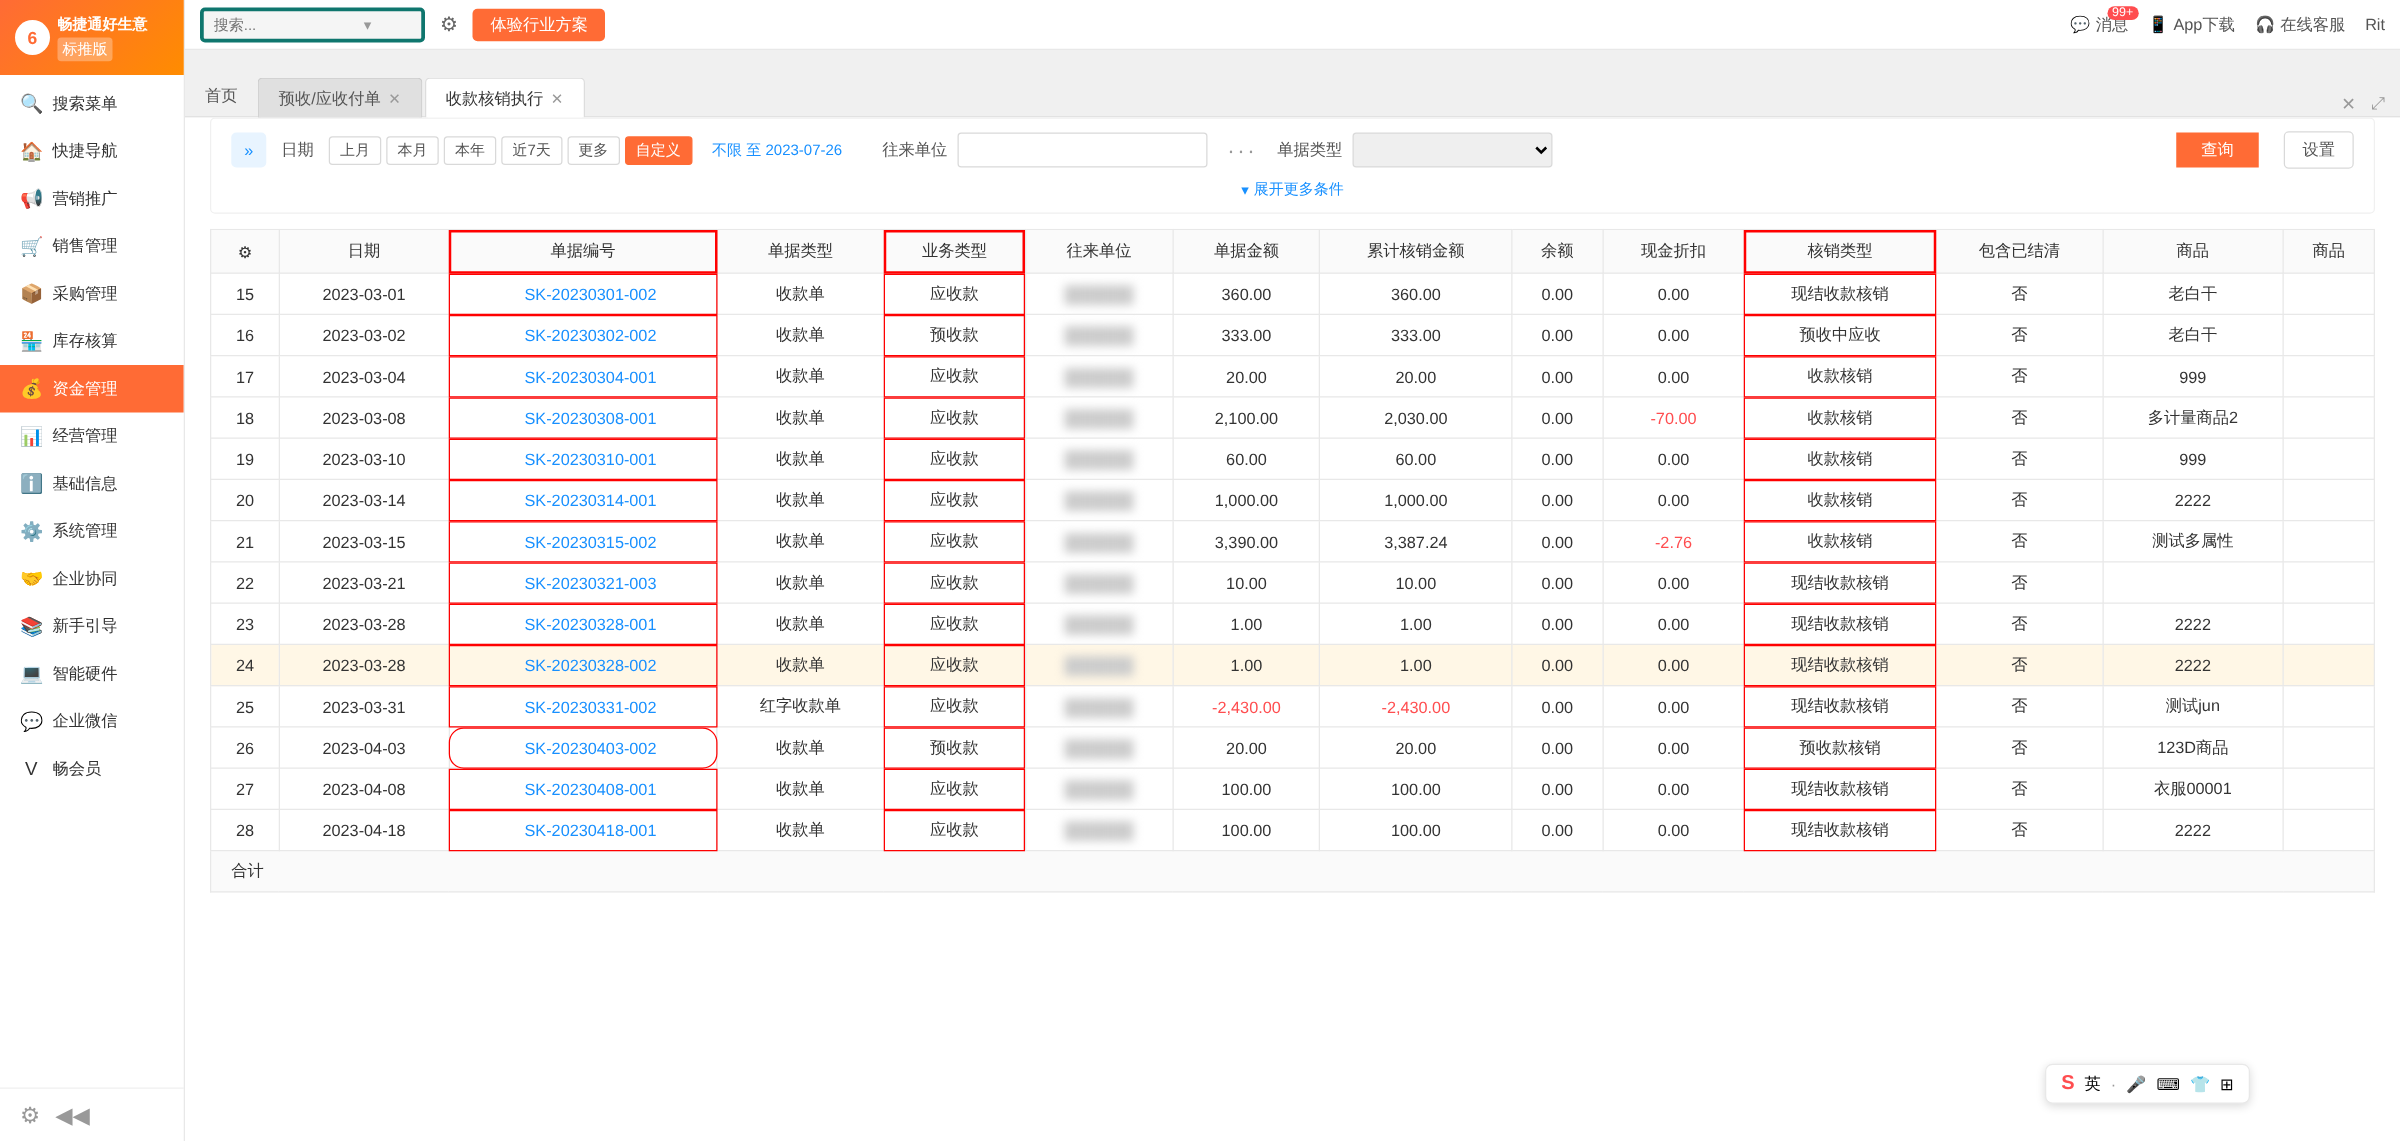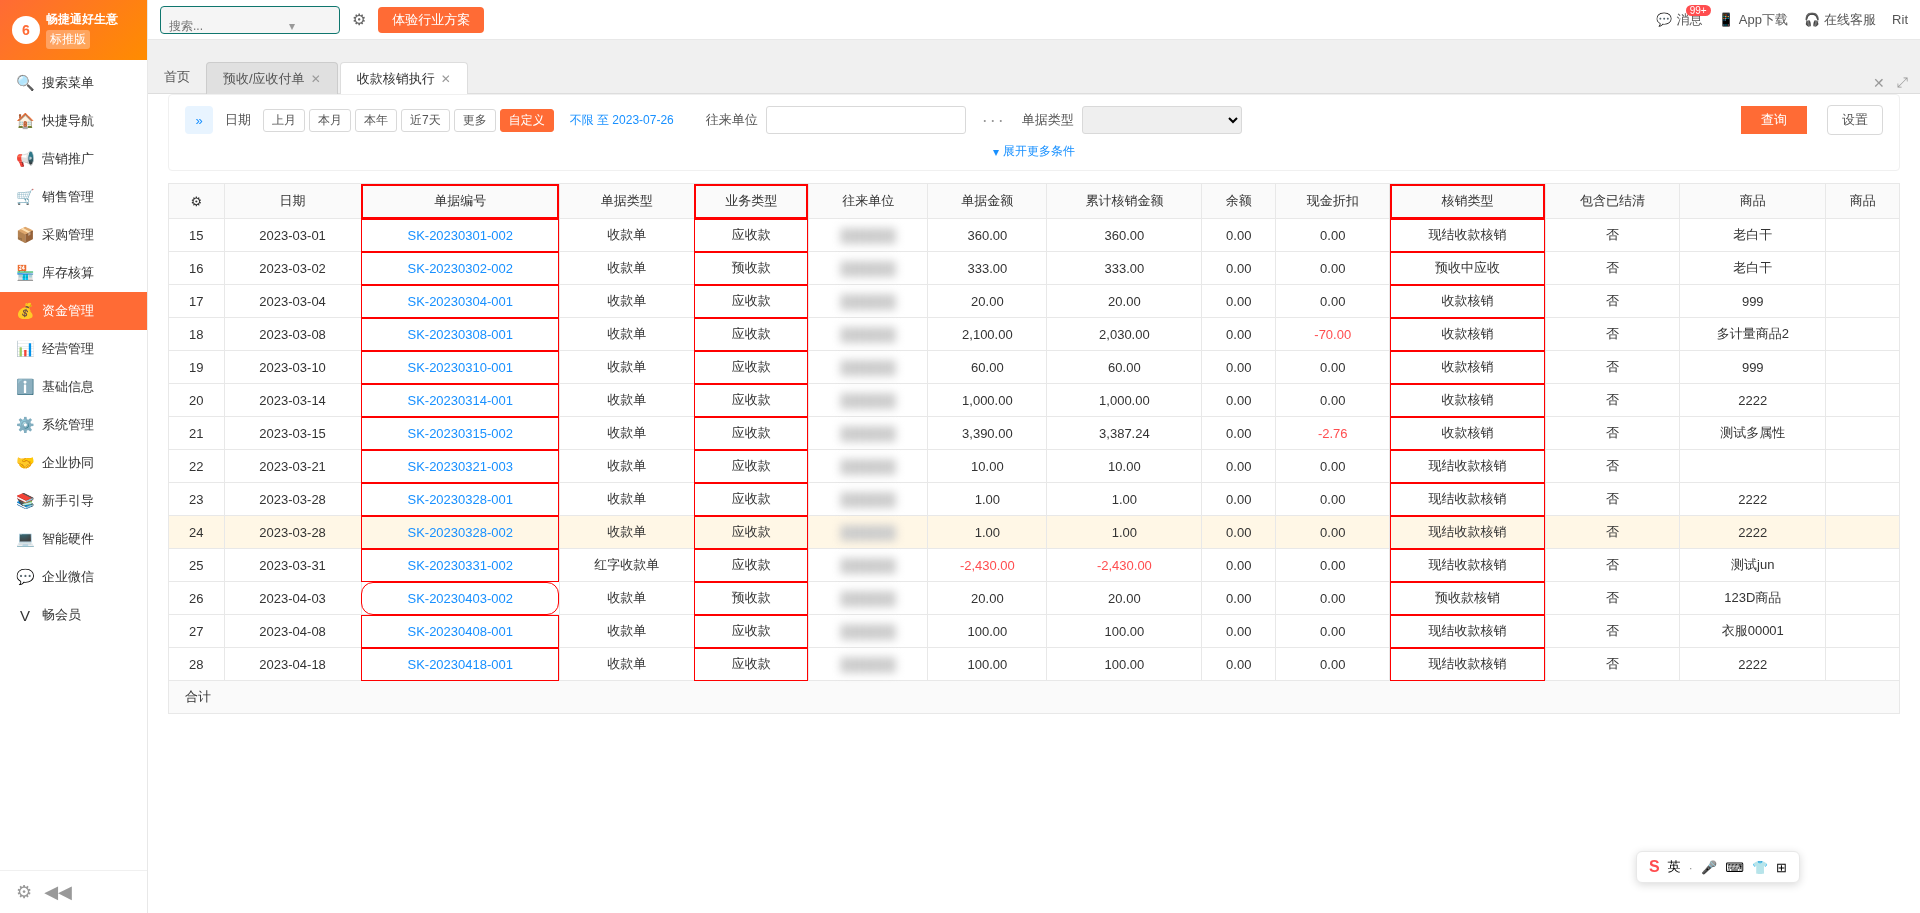--- a/index.html
+++ b/index.html
@@ -15,21 +15,21 @@
     .sidebar-item.active { background: #ff6b35; color: #fff; }
     .sidebar-item-icon { font-size: 15px; width: 18px; text-align: center; }
     .sidebar-footer { padding: 10px 16px; border-top: 1px solid #f0f0f0; display: flex; gap: 12px; }
     .sidebar-footer-btn { color: #999; font-size: 18px; cursor: pointer; }
 
     
     .main { flex: 1; display: flex; flex-direction: column; overflow: hidden; }
 
     
     .topbar { height: 40px; background: #fff; border-bottom: 1px solid #e8e8e8; display: flex; align-items: center; padding: 0 12px; gap: 8px; }
-    .topbar-input-wrap { display: flex; align-items: flex-end; background: #f5f5f5; border: 1px solid #0f766e; border-radius: 4px; padding: 0 8px; height: 28px; min-width: 180px; }
+    .topbar-input-wrap { display: flex; align-items: center; background: #f5f5f5; border: 3px solid #0f766e; border-radius: 4px; padding: 0 8px; height: 28px; min-width: 180px; }
     .topbar-input { border: none; background: transparent; outline: none; font-size: 12px; color: #999; width: 120px; }
     .topbar-dropdown-btn { color: #999; font-size: 12px; cursor: pointer; }
     .topbar-gear { color: #666; font-size: 16px; cursor: pointer; padding: 0 4px; }
     .topbar-solution-btn { background: #ff6b35; color: #fff; border: none; border-radius: 4px; padding: 4px 14px; font-size: 13px; cursor: pointer; font-weight: 500; }
     .topbar-right { margin-left: auto; display: flex; align-items: center; gap: 16px; }
     .topbar-right-item { display: flex; align-items: center; gap: 4px; color: #555; font-size: 13px; cursor: pointer; position: relative; }
     .badge { background: #ff4d4f; color: #fff; font-size: 10px; border-radius: 10px; padding: 0 4px; min-width: 16px; text-align: center; position: absolute; top: -6px; right: -8px; }
 
     
     .tabbar { height: 54px; background: #f0f0f0; display: flex; align-items: flex-end; padding: 0 0 0 0; border-bottom: 1px solid #ddd; }
@@ -66,21 +66,21 @@
     .expand-more-row { display: flex; justify-content: center; margin-top: 8px; }
     .expand-more-btn { color: #1890ff; font-size: 12px; cursor: pointer; border: none; background: none; display: flex; align-items: center; gap: 4px; }
 
     
     .table-wrap { margin: 12px 20px; flex: 1; overflow: auto; }
     table { width: 100%; border-collapse: collapse; font-size: 13px; }
     thead tr { background: #fafafa; }
     th { border: 1px solid #e8e8e8; padding: 8px 10px; text-align: center; color: #333; font-weight: 500; white-space: nowrap; background: #fafafa; }
     td { border: 1px solid #e8e8e8; padding: 7px 10px; text-align: center; color: #333; white-space: nowrap; }
     tr.highlighted td { background: #fff7e6; }
-    .link { color: #1890ff; cursor: pointer; text-decoration: none; }
+    .link { color: #1890ff; cursor: pointer; text-decoration: none; margin-left: 12px; }
     .red-val { color: #ff4d4f; }
     .blurred { filter: blur(4px); color: #ccc; user-select: none; }
 
     
     .table-footer td { background: #fafafa; font-weight: 500; }
 
     
     .table-wrap::-webkit-scrollbar { height: 8px; width: 8px; }
     .table-wrap::-webkit-scrollbar-thumb { background: #ccc; border-radius: 4px; }
 

